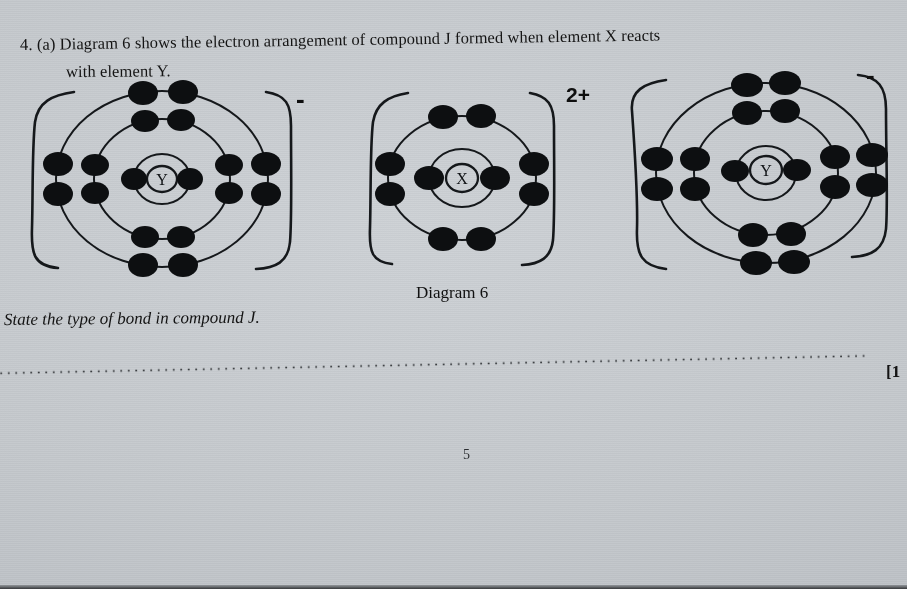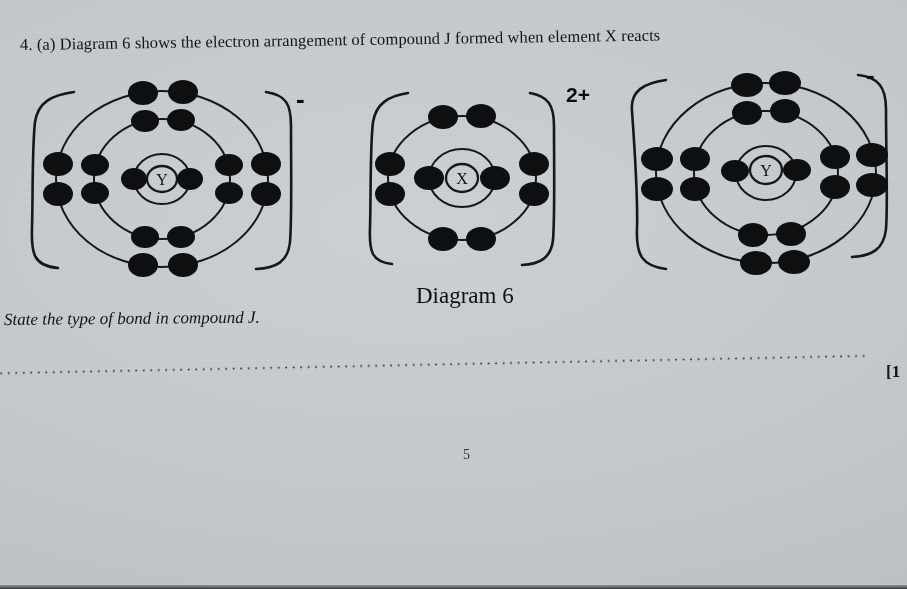--- a/index.html
+++ b/index.html
@@ -55,21 +55,21 @@
     transform-origin: left center;
   }
   #stem-line-2 {
     left: 66px; top: 60px;
     transform: rotate(-0.4deg);
     transform-origin: left center;
   }
   #diagram-caption {
     position: absolute;
     left: 416px; top: 283px;
-    font-size: 23px;
+    font-size: 17px;
     color: #111;
   }
   #part-b-line {
     position: absolute;
     left: -6px; top: 310px;
     font-size: 17px;
     font-style: italic;
     color: #131313;
     white-space: nowrap;
     transform: rotate(-0.5deg);
@@ -130,20 +130,21 @@
 </style>
 </head>
 <body>
 
 <div id="paper"></div>
 
 <div class="layer">
 
   <div class="qtext" id="stem-line-1">4. (a) Diagram 6 shows the electron arrangement of compound J formed when element X reacts</div>
 
+  <div class="qtext" id="stem-line-2">with element Y.</div>
 
   <div class="ion-group" id="ion-left" style="left:22px; top:78px;">
     <svg class="ion-svg" width="300" height="205" viewBox="0 0 300 205">
 
       <path class="bracket" d="M 36,190 C 12,188 9,176 10,150 C 11,118 10,70 13,44 C 16,24 30,17 52,14"></path>
       <path class="bracket" d="M 244,14 C 264,17 269,26 269,48 C 269,88 270,140 268,164 C 266,184 254,190 234,191"></path>
 
       <ellipse class="shell" cx="140" cy="101" rx="28" ry="25"></ellipse>
       <ellipse class="shell" cx="140" cy="101" rx="68" ry="60"></ellipse>
       <ellipse class="shell" cx="140" cy="101" rx="106" ry="88"></ellipse>

